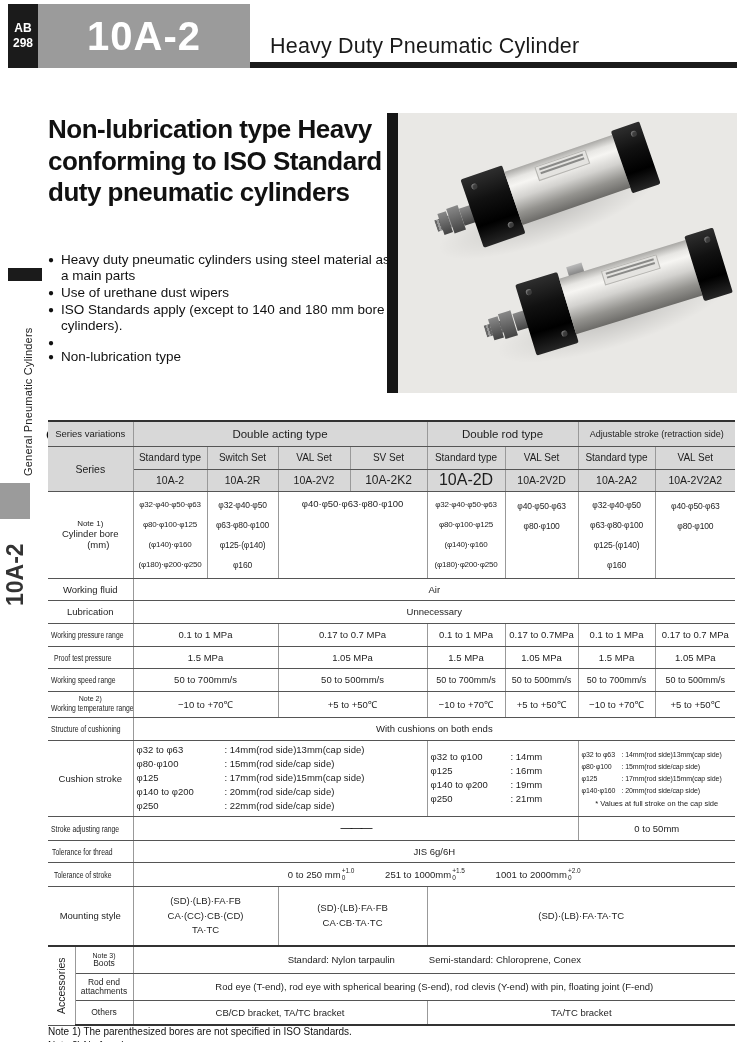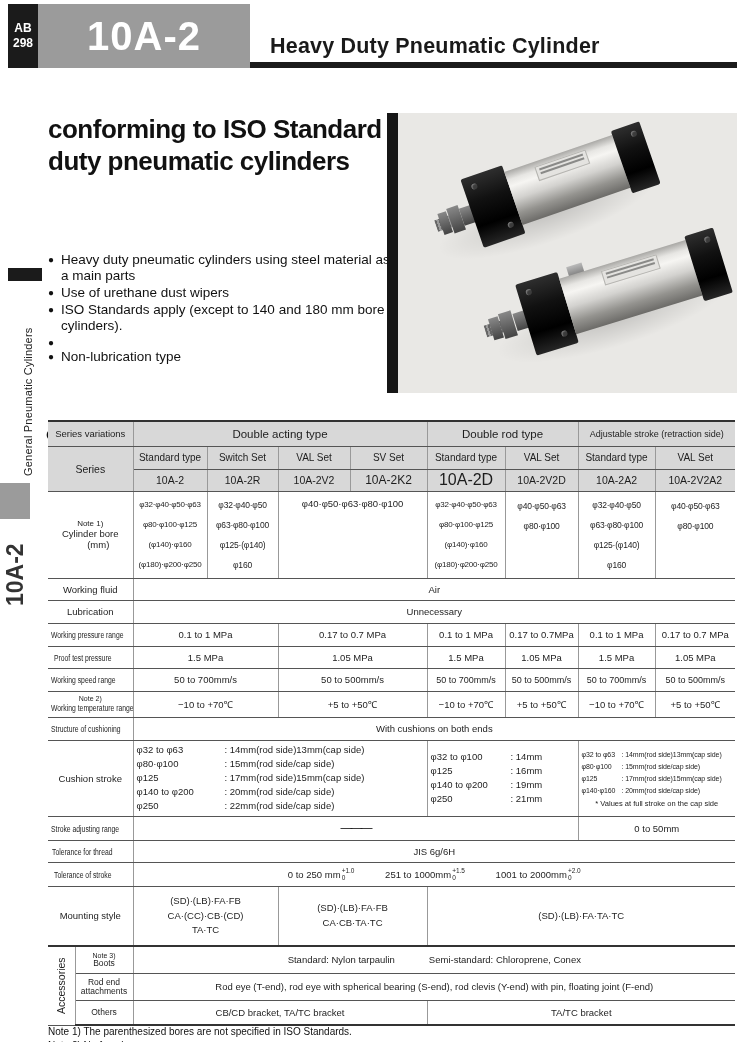--- a/index.html
+++ b/index.html
@@ -6,21 +6,21 @@
   html,body { width:740px; height:1042px; background:#fff; font-family:"Liberation Sans", sans-serif; color:#1d1d1d; }
   .page { position:relative; width:740px; height:1042px; overflow:hidden; background:#fff; }
 
   
   .ab-box { position:absolute; left:8px; top:4px; width:30px; height:64px; background:#1b1b1b;
             color:#fff; font-weight:bold; font-size:12px; display:flex; flex-direction:column;
             align-items:center; justify-content:center; line-height:1.25; }
   .model-box { position:absolute; left:38px; top:4px; width:212px; height:64px; background:#9b9b9b;
             color:#fff; font-weight:bold; font-size:40px; display:flex; align-items:center; justify-content:center;
             letter-spacing:1px; }
-  .page-title { position:absolute; left:270px; top:34px; font-size:21.5px; font-weight:bold; color:#1a1a1a;
+  .page-title { position:absolute; left:270px; top:34px; font-size:21.5px; font-weight:normal; color:#1a1a1a;
             letter-spacing:0.2px; white-space:nowrap; }
   .title-rule { position:absolute; left:250px; top:62px; width:487px; height:6px; background:#1b1b1b; }
 
   
   .side-tab-black { position:absolute; left:8px; top:268px; width:34px; height:13px; background:#1b1b1b; }
   .vside { writing-mode:vertical-rl; transform:rotate(180deg); }
   .side-cat { position:absolute; left:22px; top:284px; height:192px; width:16px; font-size:11px; color:#222;
             letter-spacing:0.2px; }
   .side-tab-gray { position:absolute; left:0px; top:483px; width:30px; height:36px; background:#9b9b9b; }
   .side-model { position:absolute; left:2px; top:524px; height:82px; width:30px; font-size:23px; font-weight:bold; color:#333; }
@@ -104,20 +104,21 @@
   </div>
   <div class="page-title">Heavy Duty Pneumatic Cylinder</div>
   <div class="title-rule"></div>
 
   <div class="side-tab-black"></div>
   <div class="side-cat vside">General Pneumatic Cylinders</div>
   <div class="side-tab-gray"></div>
   <div class="side-model vside">10A-2</div>
 
   <div class="intro-head">
+    <span>Non-lubrication type Heavy</span>
     <span>conforming to ISO Standard</span>
     <span>duty pneumatic cylinders</span>
   </div>
   <div class="bullets">
     <div class="bullet">
       <span class="dot">●</span>
       <span>Heavy duty pneumatic cylinders using steel material as a main parts</span>
     </div>
     <div class="bullet">
       <span class="dot">●</span>

